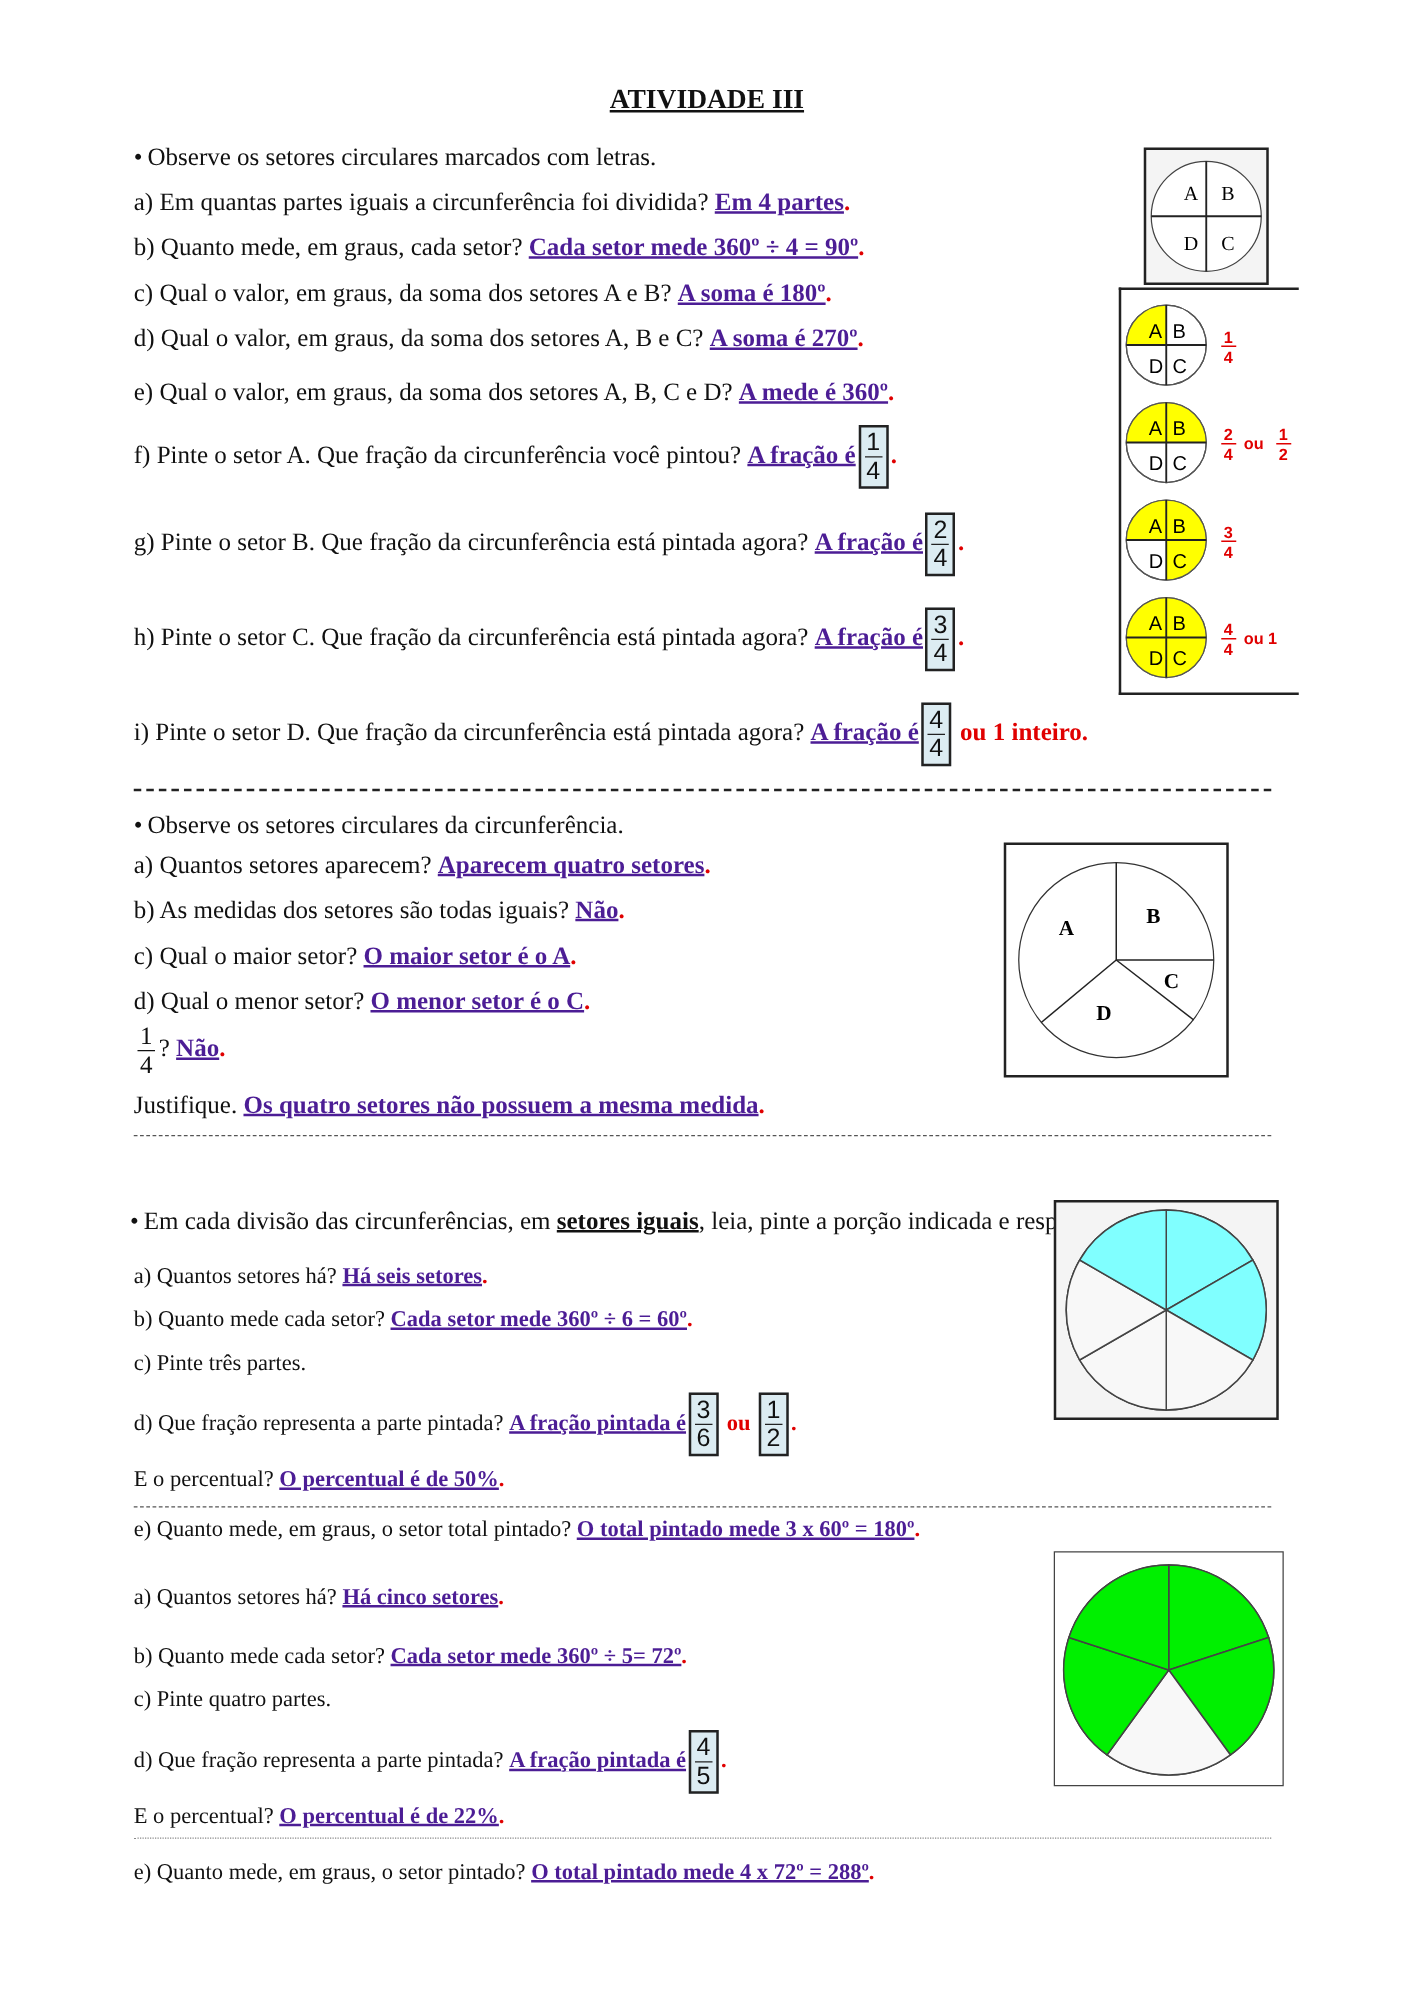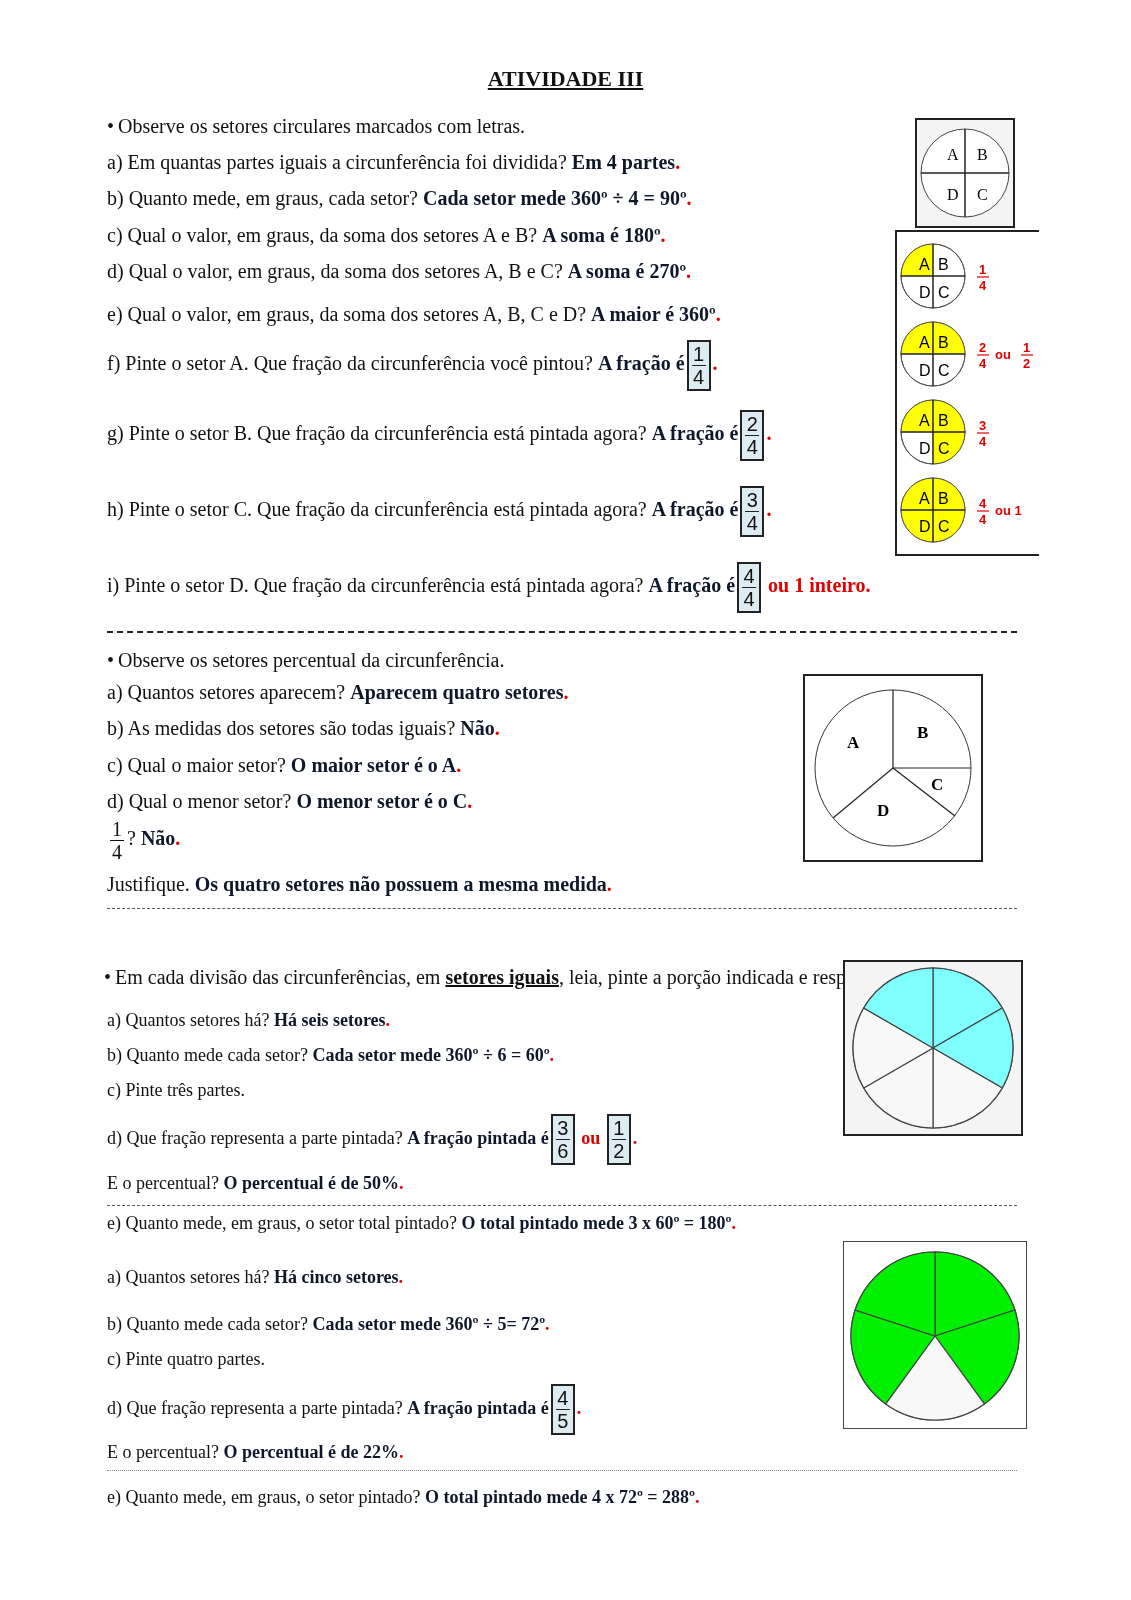--- a/index.html
+++ b/index.html
@@ -2,21 +2,21 @@
 <html><head>
 <meta charset="utf-8">
 <style>
   html, body { margin:0; padding:0; background:#ffffff; }
   body { width:1131px; height:1600px; position:relative; overflow:hidden;
          font-family:"Liberation Serif", serif; color:#111; }
   .abs { position:absolute; }
   .title { left:0; width:1131px; top:66px; text-align:center; font-weight:bold; font-size:22px; text-decoration:underline; }
   .line { position:absolute; left:107px; white-space:nowrap; font-size:20px; line-height:24px; }
   .small { font-size:18px;margin-top:48px; }
-  .ans { color:#0f172a; font-weight:bold; text-decoration-thickness:2px; }
+  .ans { color:#4c1d95; font-weight:bold; text-decoration:underline; text-decoration-thickness:2px; }
   .ansplain { color:#e00000; font-weight:bold; }
   .bul { font-size:20px; margin-right:4px; }
   .frac { display:inline-block; vertical-align:middle; border:2px solid #222; background:#dcecf2;
           font-family:"Liberation Sans", sans-serif; font-size:20px; text-align:center; width:20px;
           line-height:22px; padding:1px 0; margin:0 2px; }
   .frac .num { display:block; border-bottom:1.5px solid #222; margin:0 3px; }
   .frac .den { display:block; }
   .pfrac { display:inline-block; vertical-align:middle; text-align:center; font-size:20px; line-height:22px; margin:0 3px; }
   .pfrac .num { display:block; border-bottom:1px solid #111; padding:0 2px; }
   .dash { position:absolute; left:107px; width:910px; border-top:2px dashed #222; height:0; }
@@ -28,21 +28,21 @@
 </head>
 <body>
 
 <div class="abs title">ATIVIDADE III</div>
 
 <div class="line" style="top:114px"><span class="bul">•</span><span>Observe os setores circulares marcados com letras.</span></div>
 <div class="line" style="top:150px"><span>a) Em quantas partes iguais a circunferência foi dividida?</span> <span class="ans">Em 4 partes</span><span class="ansplain">.</span></div>
 <div class="line" style="top:186px"><span>b) Quanto mede, em graus, cada setor?</span> <span class="ans">Cada setor mede 360º ÷ 4 = 90º</span><span class="ansplain">.</span></div>
 <div class="line" style="top:223px"><span>c) Qual o valor, em graus, da soma dos setores A e B?</span> <span class="ans">A soma é 180º</span><span class="ansplain">.</span></div>
 <div class="line" style="top:259px"><span>d) Qual o valor, em graus, da soma dos setores A, B e C?</span> <span class="ans">A soma é 270º</span><span class="ansplain">.</span></div>
-<div class="line" style="top:302px"><span>e) Qual o valor, em graus, da soma dos setores A, B, C e D?</span> <span class="ans">A maior é 360º</span><span class="ansplain">.</span></div>
+<div class="line" style="top:302px"><span>e) Qual o valor, em graus, da soma dos setores A, B, C e D?</span> <span class="ans">A mede é 360º</span><span class="ansplain">.</span></div>
 <div class="line" style="top:340px"><span>f) Pinte o setor A. Que fração da circunferência você pintou?</span> <span class="ans">A fração é</span><span class="frac"><span class="num">1</span><span class="den">4</span></span><span class="ansplain">.</span></div>
 <div class="line" style="top:410px"><span>g) Pinte o setor B. Que fração da circunferência está pintada agora?</span> <span class="ans">A fração é</span><span class="frac"><span class="num">2</span><span class="den">4</span></span><span class="ansplain">.</span></div>
 <div class="line" style="top:486px"><span>h) Pinte o setor C. Que fração da circunferência está pintada agora?</span> <span class="ans">A fração é</span><span class="frac"><span class="num">3</span><span class="den">4</span></span><span class="ansplain">.</span></div>
 <div class="line" style="top:562px"><span>i) Pinte o setor D. Que fração da circunferência está pintada agora?</span> <span class="ans">A fração é</span><span class="frac"><span class="num">4</span><span class="den">4</span></span> <span class="ansplain">ou 1 inteiro.</span></div>
 
 <div class="box" style="left:915px; top:118px; width:96px; height:106px;">
   <svg width="96" height="106">
     <circle cx="48" cy="53" r="44" fill="#fff" stroke="#444" stroke-width="1"></circle>
     <line x1="48" y1="9" x2="48" y2="97" stroke="#222" stroke-width="1.5"></line>
     <line x1="4" y1="53" x2="92" y2="53" stroke="#222" stroke-width="1.5"></line>
@@ -120,21 +120,21 @@
         <text x="82" y="276" font-size="13" fill="#e00000" font-weight="bold" class="sans">4</text>
         <line x1="80" y1="279" x2="92" y2="279" stroke="#e00000" stroke-width="1.2"></line>
         <text x="82" y="292" font-size="13" fill="#e00000" font-weight="bold" class="sans">4</text>
         <text x="98" y="283" font-size="13" fill="#e00000" font-weight="bold" class="sans">ou 1</text>
       </g>
     </svg>
 </div>
 
 <div class="dash" style="top:631px"></div>
 
-<div class="line" style="top:648px"><span class="bul">•</span><span>Observe os setores percentual da circunferência.</span></div>
+<div class="line" style="top:648px"><span class="bul">•</span><span>Observe os setores circulares da circunferência.</span></div>
 <div class="line" style="top:680px"><span>a) Quantos setores aparecem?</span> <span class="ans">Aparecem quatro setores</span><span class="ansplain">.</span></div>
 <div class="line" style="top:716px"><span>b) As medidas dos setores são todas  iguais?</span> <span class="ans">Não</span><span class="ansplain">.</span></div>
 <div class="line" style="top:753px"><span>c) Qual o maior setor?</span> <span class="ans">O maior setor é o A</span><span class="ansplain">.</span></div>
 <div class="line" style="top:789px"><span>d) Qual o menor setor?</span> <span class="ans">O menor setor é o C</span><span class="ansplain">.</span></div>
 <div class="line" style="top:818px"><span class="pfrac"><span class="num">1</span><span class="den">4</span></span><span>?</span> <span class="ans">Não</span><span class="ansplain">.</span></div>
 <div class="line" style="top:872px"><span>Justifique.</span> <span class="ans">Os quatro setores não possuem a mesma medida</span><span class="ansplain">.</span></div>
 
 <div class="abs" style="left:803px; top:674px; width:176px; height:184px; border:2px solid #222; background:#fff;">
   <svg width="176" height="184">
     <circle cx="88" cy="92" r="78" fill="#fff" stroke="#333" stroke-width="1"></circle>

